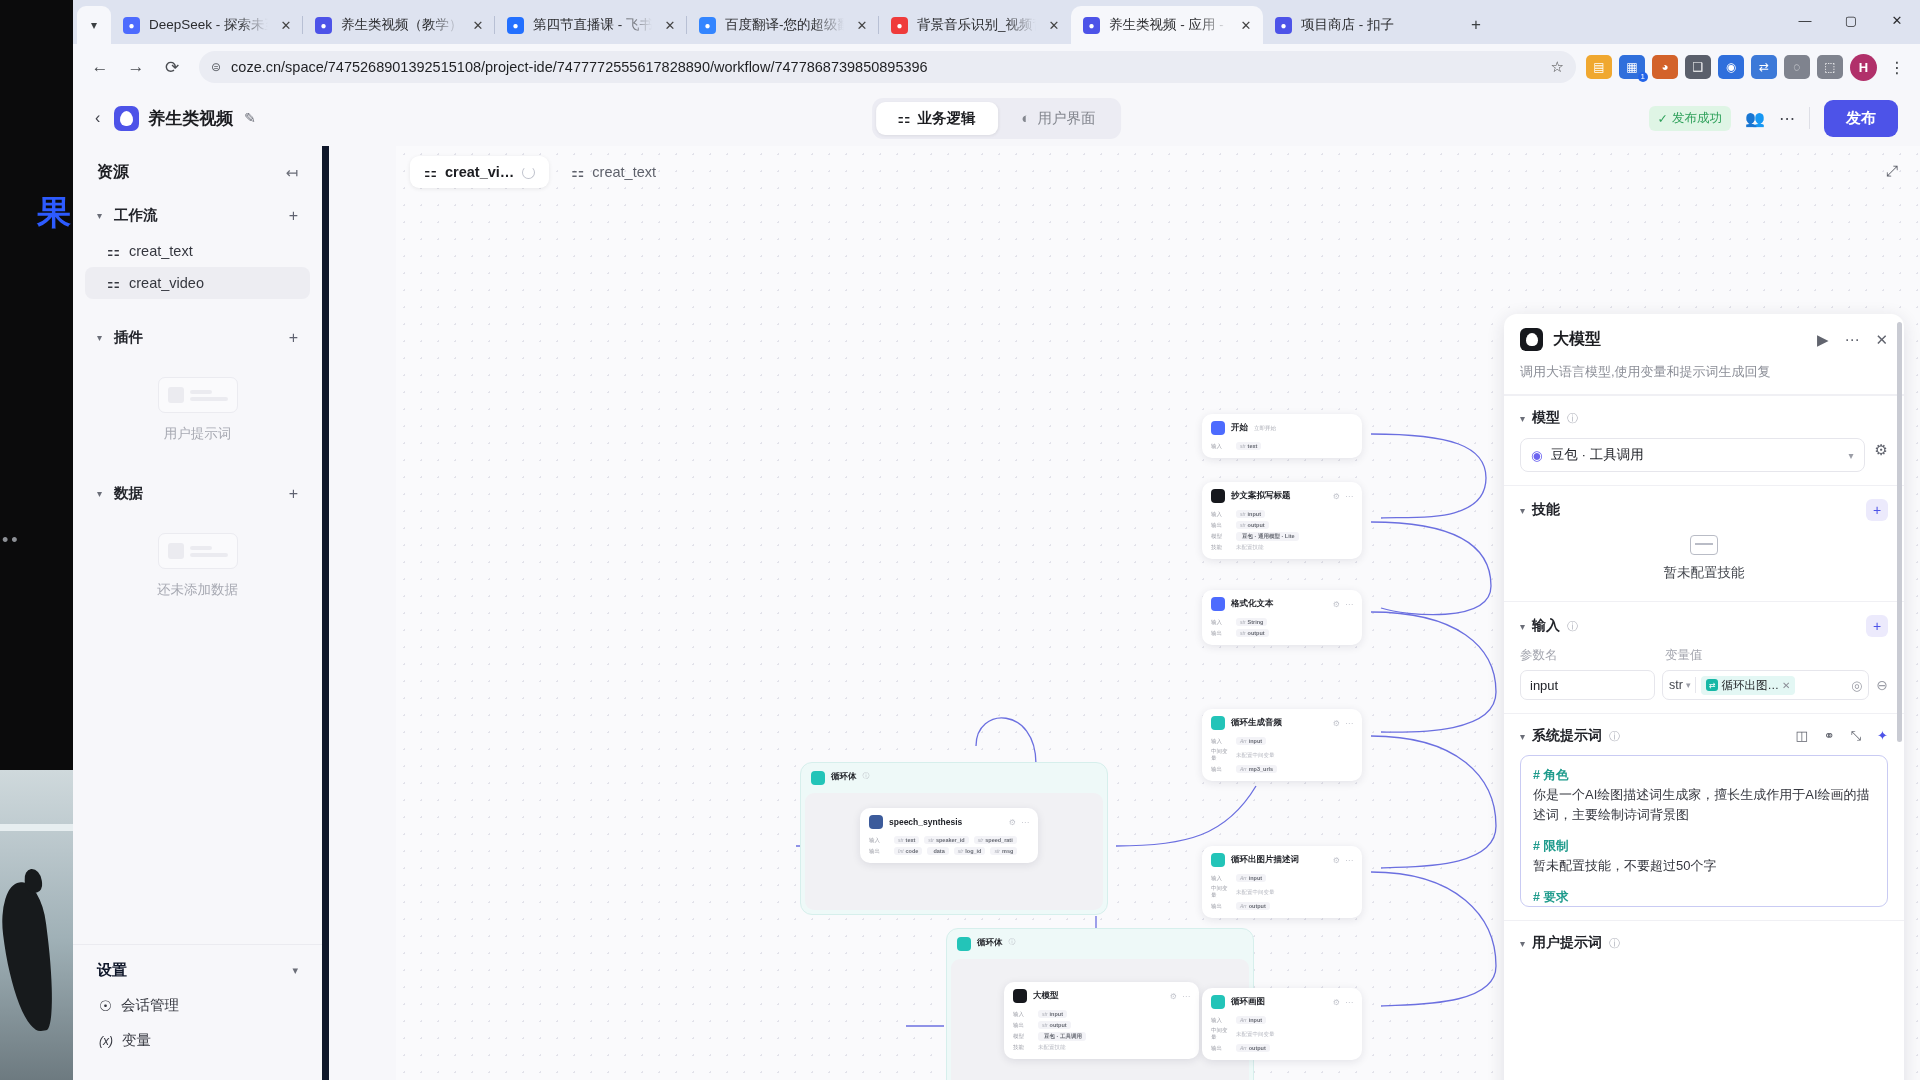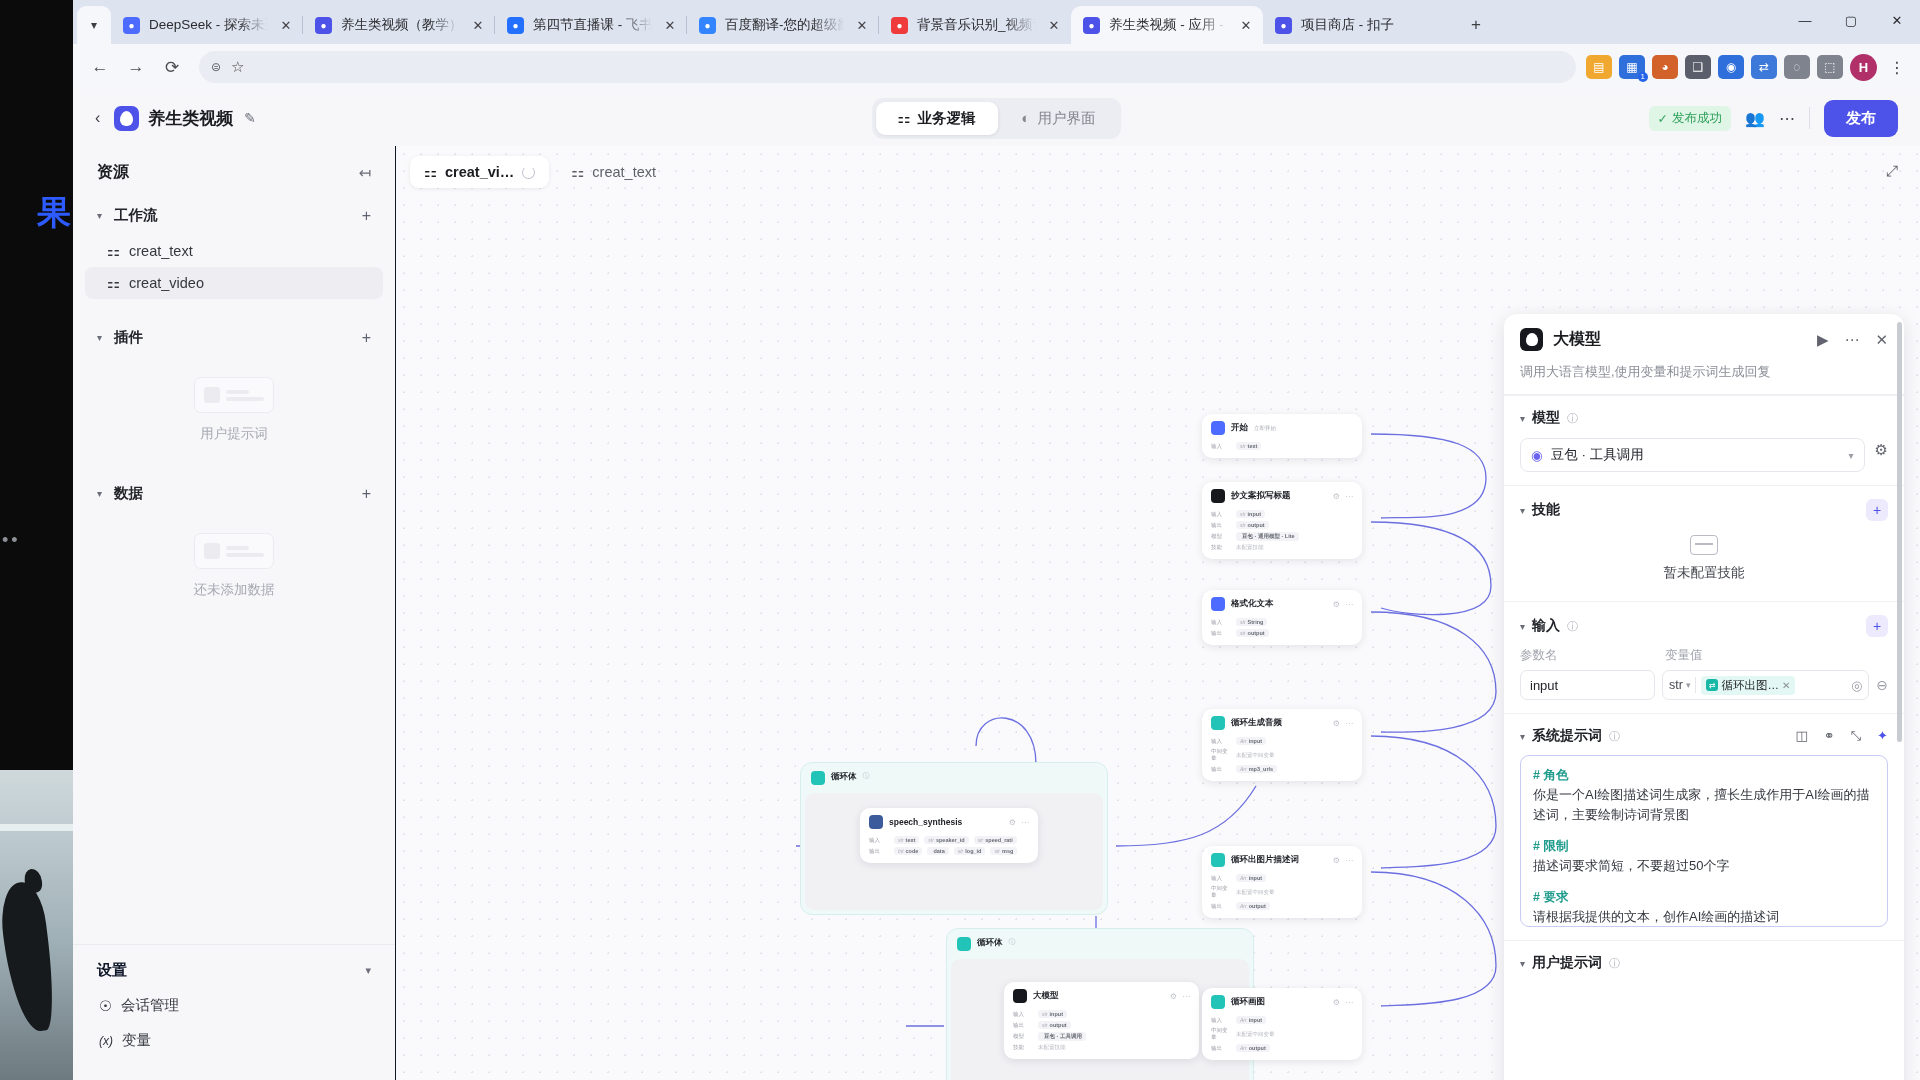--- a/index.html
+++ b/index.html
@@ -166,22 +166,22 @@
   }
   .hdr-icon { color: #44464e; font-size: 16px; }
   #hdr-divider { width: 1px; height: 22px; background: #dedfe6; }
   #publish-btn {
     background: #4d53e8; color: #fff; font-size: 15px; font-weight: 700;
     border-radius: 9px; padding: 9px 22px;
   }
 
   
   #sidebar {
-    position: absolute; left: 0; top: 56px; width: 323px; bottom: 0;
-    background: #f7f7fa; border-right: 1px solid #0f172a;
+    position: absolute; left: 0; top: 56px; width: 256px; bottom: 0;
+    background: #f7f7fa; border-right: 7px solid #0f172a;
     display: flex; flex-direction: column;
   }
   #sidebar-head {
     display: flex; align-items: center; padding: 16px 24px 12px 24px;
   }
   #sidebar-head .t { font-size: 16px; font-weight: 700; color: #1c1d21; }
   #sidebar-head .collapse { margin-left: auto; color: #6b6e78; font-size: 15px; }
   .sec-head {
     display: flex; align-items: center; gap: 7px; padding: 11px 24px 10px 24px;
   }
@@ -351,21 +351,21 @@
   }
   .var-chip .vicon {
     width: 12px; height: 12px; border-radius: 3px; background: #17b8a6; color: #fff;
     font-size: 8px; display: flex; align-items: center; justify-content: center; flex: 0 0 auto;
   }
   .var-chip .vx { color: #8b8e97; font-size: 10px; }
   .in-clear { color: #9b9da6; font-size: 13px; margin-left: auto; }
   .in-remove { color: #9b9da6; font-size: 14px; flex: 0 0 auto; }
   #prompt-box {
     margin-top: 10px; border: 1px solid #c9cbf3; border-radius: 9px; padding: 11px 12px;
-    height: 172px; overflow: hidden;
+    height: 152px; overflow: hidden;
   }
   .pm-head { font-size: 12.5px; color: #1f9b8c; font-weight: 700; }
   .pm-text { font-size: 13px; color: #35373f; line-height: 1.55; margin-top: 1px; }
   .pm-gap { height: 13px; }
   #insp-scrollbar {
     position: absolute; right: 2px; top: 8px; width: 5px; height: 420px;
     background: #c9cbd3; border-radius: 3px;
   }
 </style>
 </head>
@@ -427,20 +427,21 @@
       <div>✕</div>
     </div>
   </div>
 
   <div id="omnibar">
     <div class="nav-btn">←</div>
     <div class="nav-btn">→</div>
     <div class="nav-btn">⟳</div>
     <div id="urlbox">
       <span class="lockicon">⊜</span>
+      <span class="urltext">coze.cn/space/7475268901392515108/project-ide/7477772555617828890/workflow/7477868739850895396</span>
       <span class="staricon">☆</span>
     </div>
     <div id="ext-icons">
       <div class="ext" style="background:#f0a830">▤</div>
       <div class="ext" style="background:#2f6fdc">▦<span class="badge">1</span></div>
       <div class="ext" style="background:#d3622a">◕</div>
       <div class="ext" style="background:#5a5f6b">❑</div>
       <div class="ext" style="background:#2f6fdc">◉</div>
       <div class="ext" style="background:#3c79d8">⇄</div>
       <div class="ext" style="background:#7f838e">◌</div>
@@ -947,21 +948,21 @@
             <span>⚭</span>
             <span>⤡</span>
             <span style="color:#4d53e8">✦</span>
           </span>
         </div>
         <div id="prompt-box">
           <div class="pm-head"># 角色</div>
           <div class="pm-text">你是一个AI绘图描述词生成家，擅长生成作用于AI绘画的描述词，主要绘制诗词背景图</div>
           <div class="pm-gap"></div>
           <div class="pm-head"># 限制</div>
-          <div class="pm-text">描述词要求简短，不要超过50个字</div>
+          <div class="pm-text">暂未配置技能，不要超过50个字</div>
           <div class="pm-gap"></div>
           <div class="pm-head"># 要求</div>
           <div class="pm-text">请根据我提供的文本，创作AI绘画的描述词</div>
         </div>
       </div>
       <div class="insp-divider"></div>
 
       <div class="insp-sec">
         <div class="sec-title-row">
           <span class="caret">▾</span>

